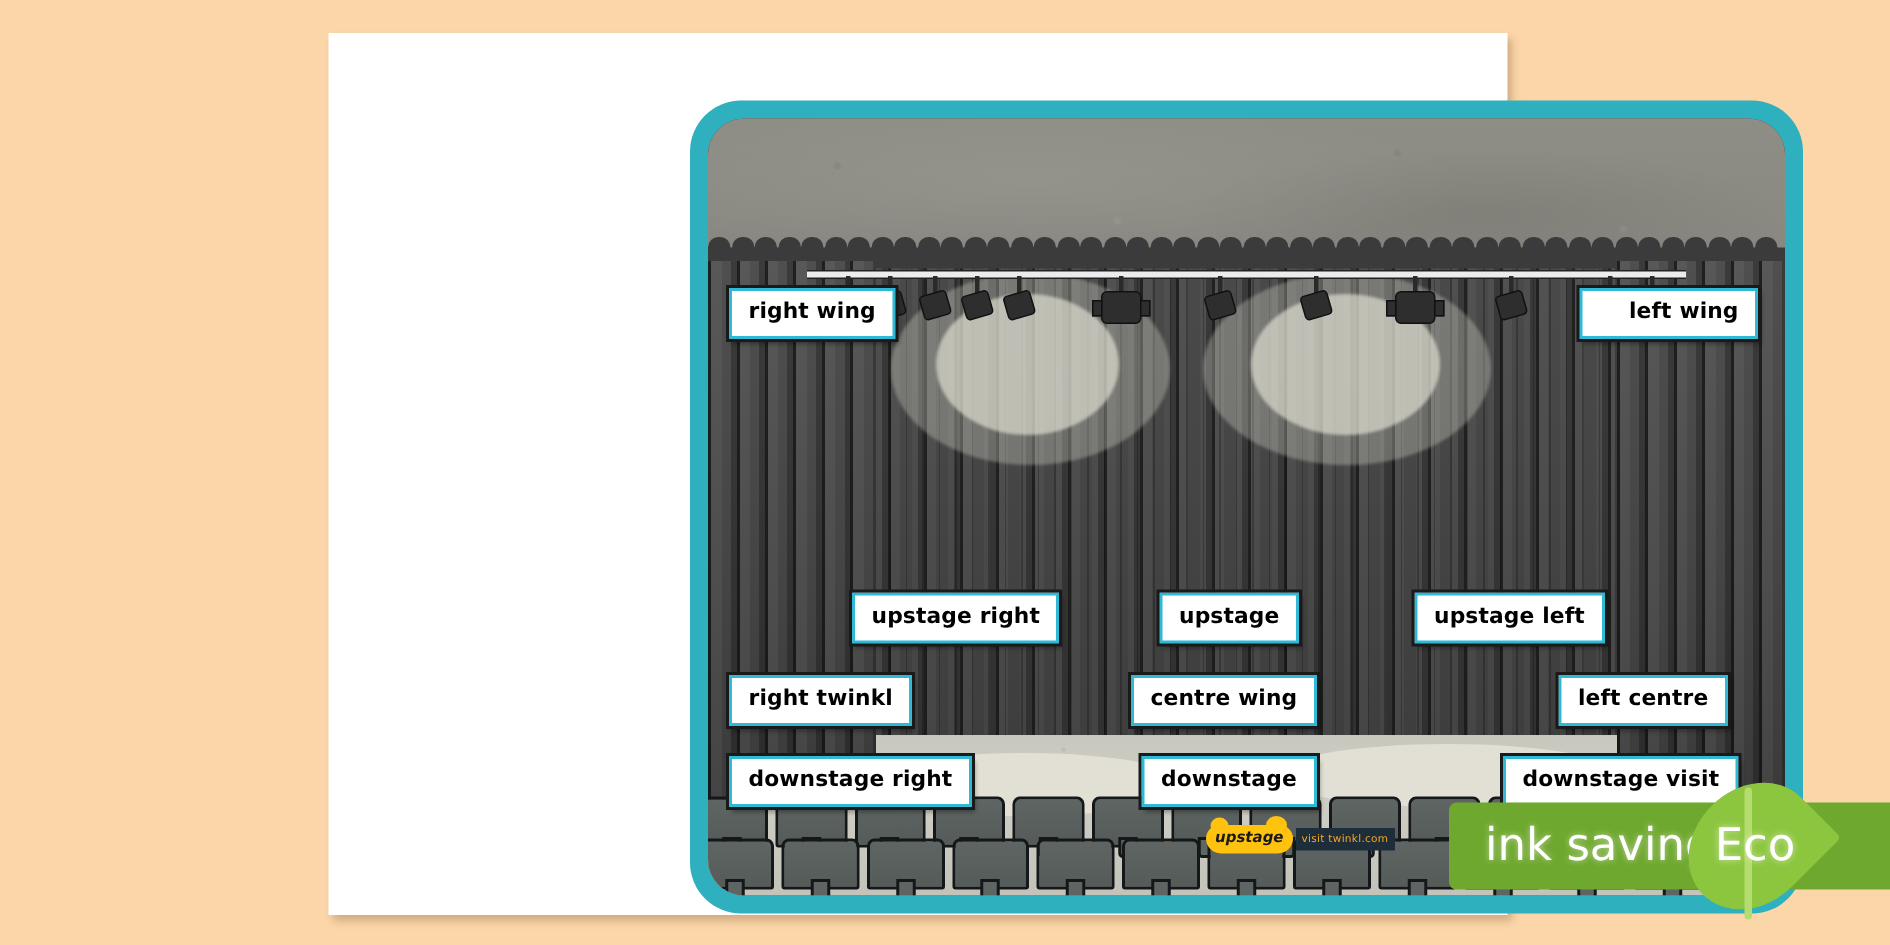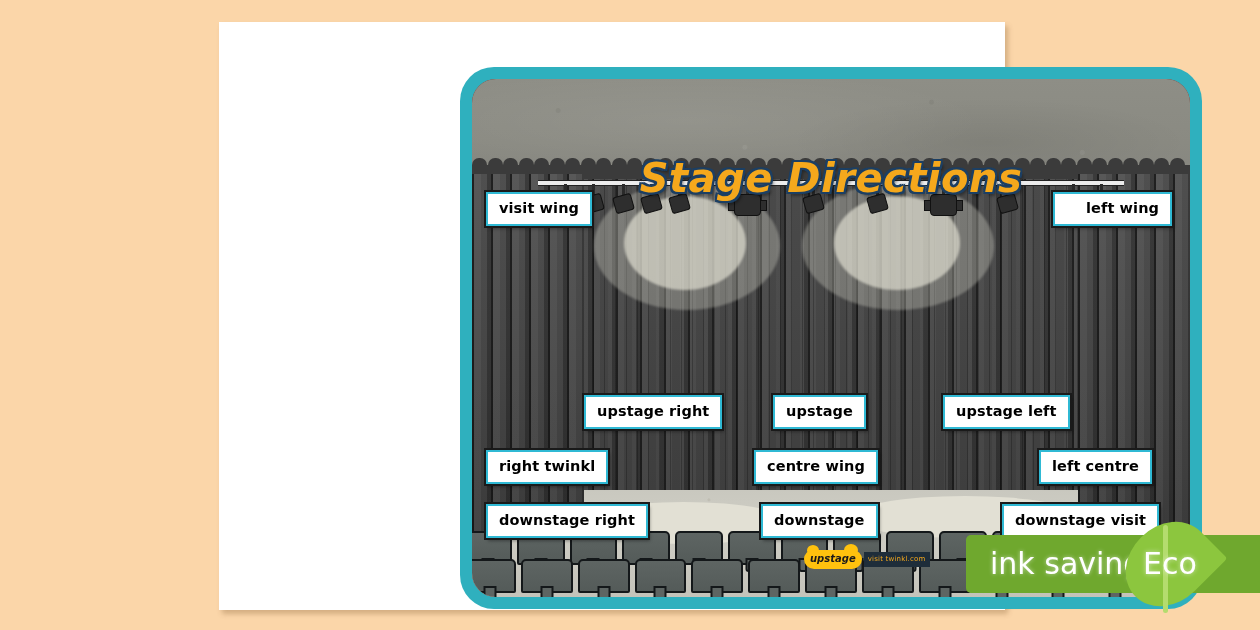--- a/index.html
+++ b/index.html
@@ -541,21 +541,20 @@
               <div class="head"></div>
             </div>
             <div class="light" style="left: 600px;">
               <div class="head"></div>
             </div>
             <div class="light big" style="left: 628px;">
               <div class="head"></div>
             </div>
           </div>
 
-        <div id="title">Stage Directions</div>
 
         <div id="seating">
           <div class="seatrow" id="seat-row-back">
               <div class="seat"></div>
               <div class="seat"></div>
               <div class="seat"></div>
               <div class="seat"></div>
               <div class="seat"></div>
               <div class="seat"></div>
               <div class="seat"></div>
@@ -583,23 +582,23 @@
               <div class="seat"></div>
             </div>
         </div>
 
         <div id="twinkl-strip">
           <div id="twinkl-logo">upstage</div>
           <div id="twinkl-url">visit twinkl.com</div>
         </div>
 
         <div id="label-layer">
-            <div class="label" style="left: 14px; top: 113px;">visit wing</div>
+            <div class="label" style="left: 14px; top: 113px;">right wing</div>
             <div class="label" style="left: 581px; top: 113px; padding-left: 31px;">left wing</div>
-            <div class="label" style="left: 112px; top: 316px;">upstage right</div>
+            <div class="label" style="left: 96px; top: 316px;">upstage right</div>
             <div class="label" style="left: 301px; top: 316px;">upstage</div>
             <div class="label" style="left: 471px; top: 316px;">upstage left</div>
             <div class="label" style="left: 14px; top: 371px;">right twinkl</div>
             <div class="label" style="left: 282px; top: 371px;">centre wing</div>
             <div class="label" style="left: 567px; top: 371px;">left centre</div>
             <div class="label" style="left: 14px; top: 425px;">downstage right</div>
             <div class="label" style="left: 289px; top: 425px;">downstage</div>
             <div class="label" style="left: 530px; top: 425px;">downstage visit</div>
           </div>
 

